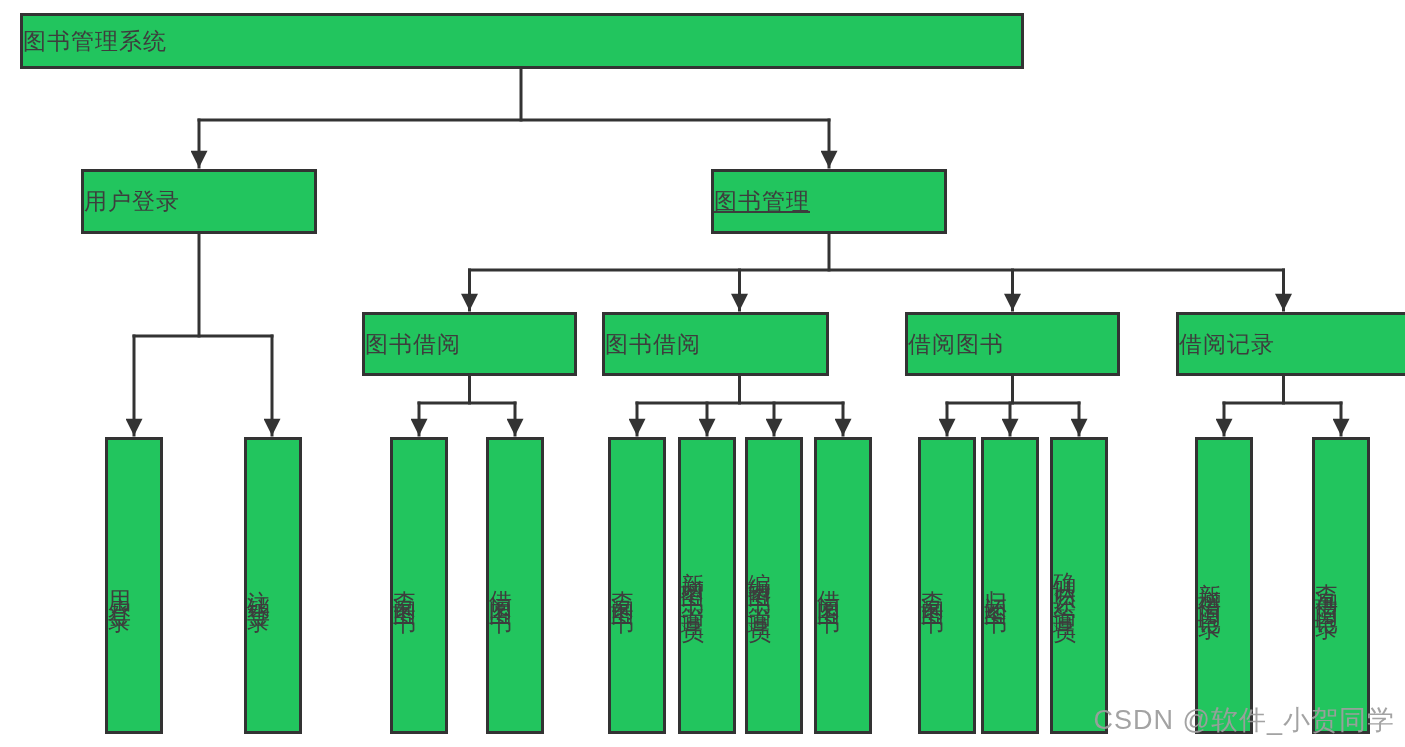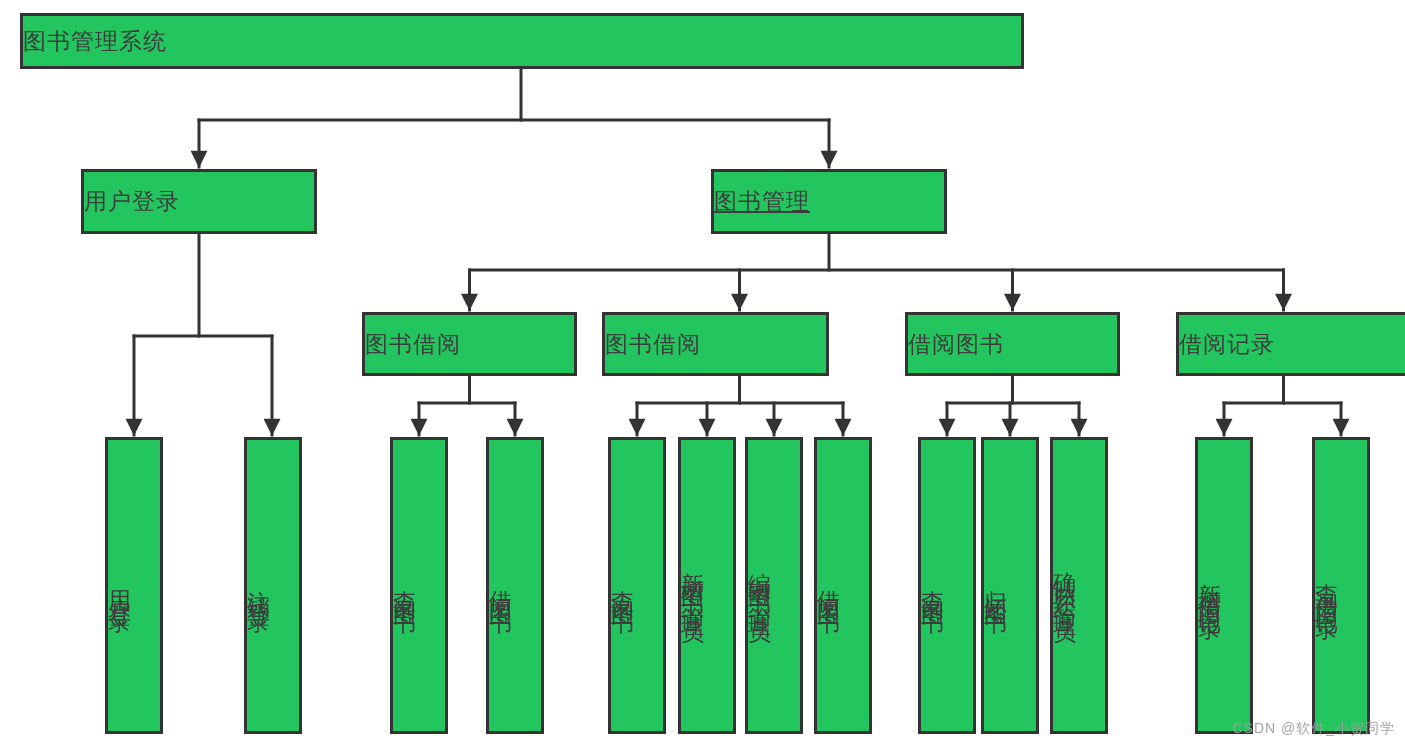--- a/index.html
+++ b/index.html
@@ -37,21 +37,21 @@
     letter-spacing: 7px;
     line-height: 1;
     font-size: 23px;
     color: #3d3d3d;
     max-height: 284px;
   }
   #watermark {
     position: absolute;
     right: 10px;
     bottom: 9px;
-    font-size: 14px;
+    font-size: 27px;
     letter-spacing: 1px;
     color: rgba(158, 158, 158, 0.95);
     z-index: 5;
     white-space: nowrap;
   }
 </style>
 </head>
 <body>
 
 <div id="page">

